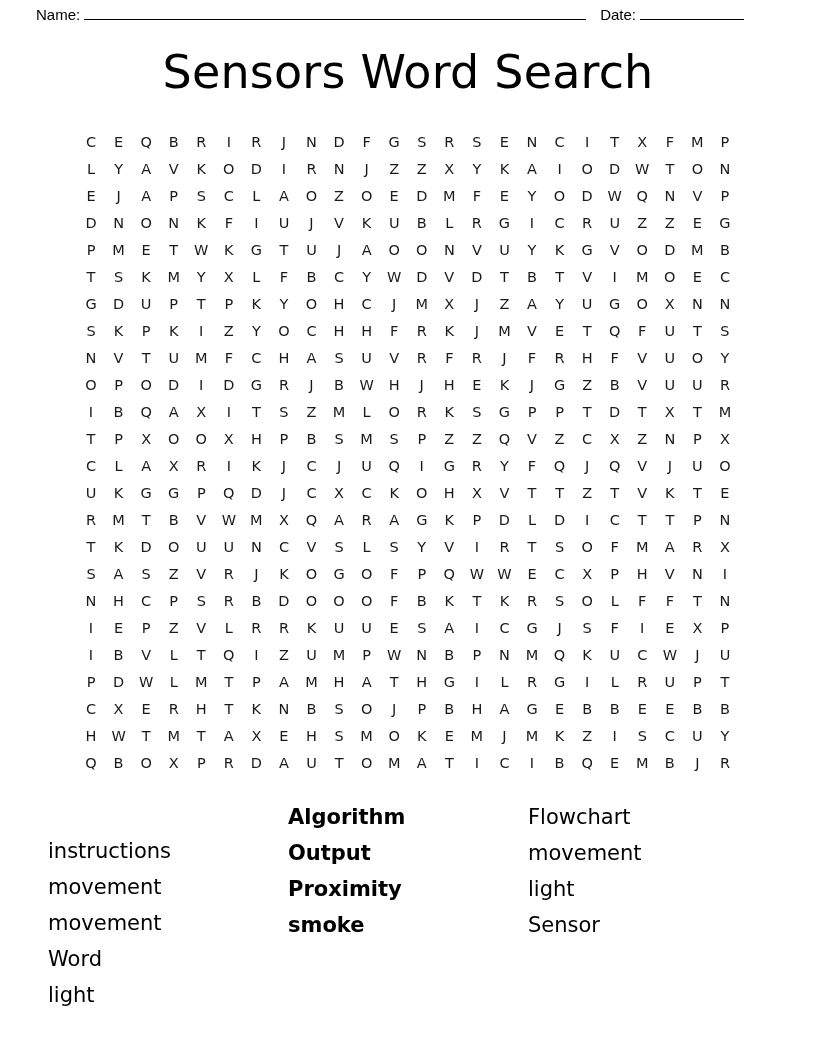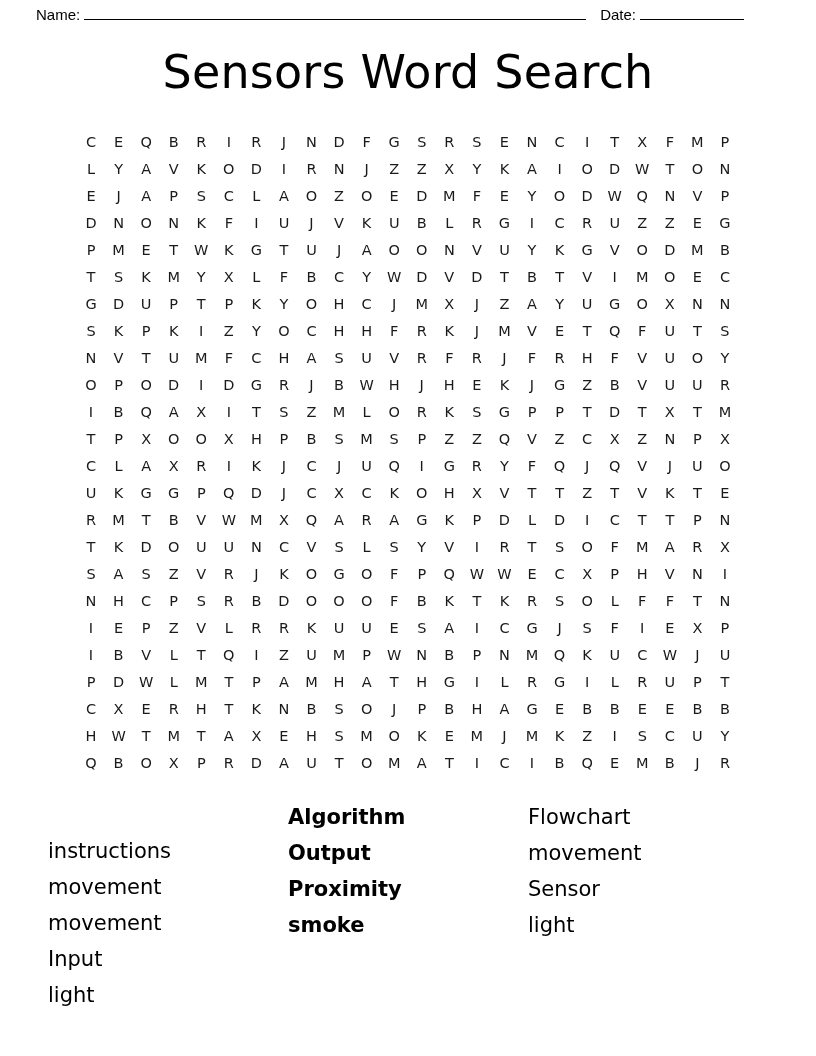--- a/index.html
+++ b/index.html
@@ -745,30 +745,30 @@
         <div class="grid-cell">J</div>
         <div class="grid-cell">R</div>
       </div>
     </div>
 
   <div class="wordlist">
       <div class="word-col c1">
         <div class="word-item">instructions</div>
         <div class="word-item">movement</div>
         <div class="word-item">movement</div>
-        <div class="word-item">Input</div>
+        <div class="word-item">Word</div>
         <div class="word-item">light</div>
       </div>
       <div class="word-col c2">
         <div class="word-item">Algorithm</div>
         <div class="word-item">Output</div>
         <div class="word-item">Proximity</div>
         <div class="word-item">smoke</div>
       </div>
       <div class="word-col c3">
         <div class="word-item">Flowchart</div>
         <div class="word-item">movement</div>
+        <div class="word-item">light</div>
         <div class="word-item">Sensor</div>
-        <div class="word-item">light</div>
       </div>
     </div>
 
 </div>
 
 </body></html>

